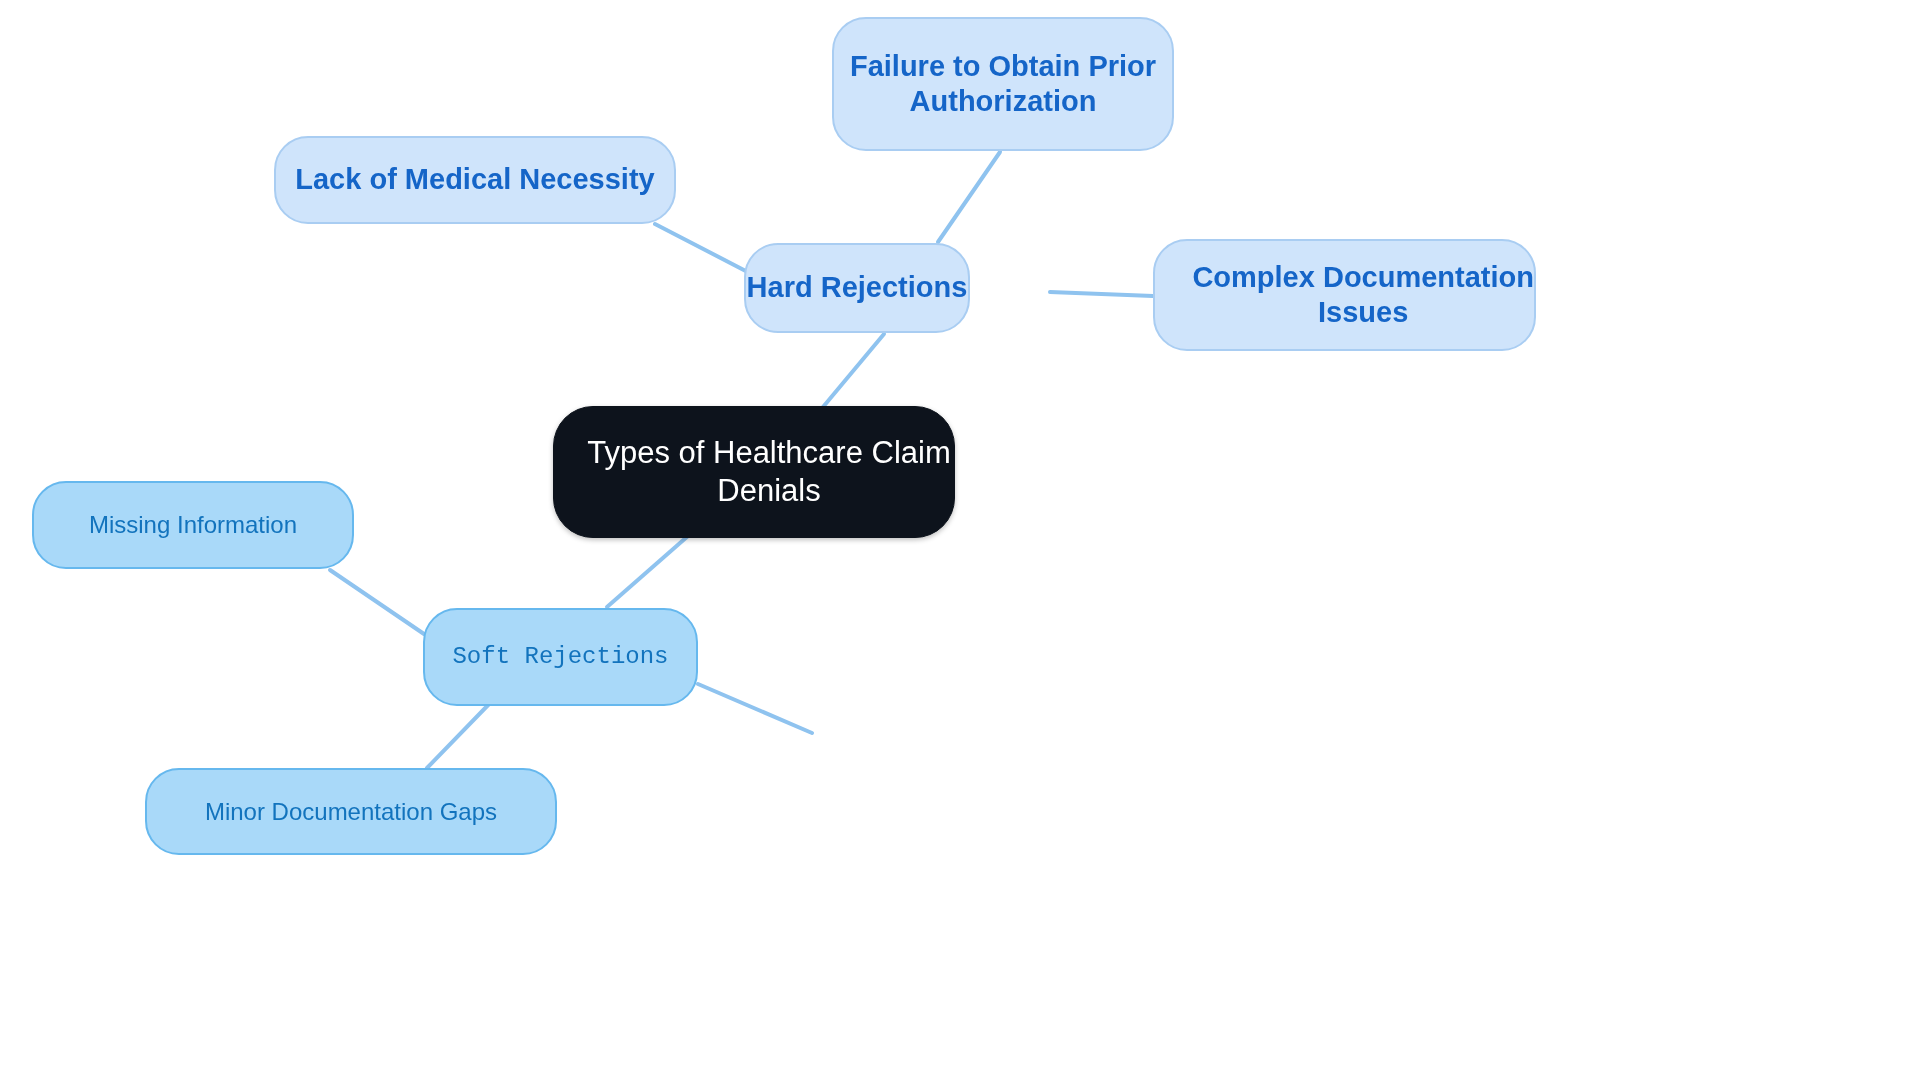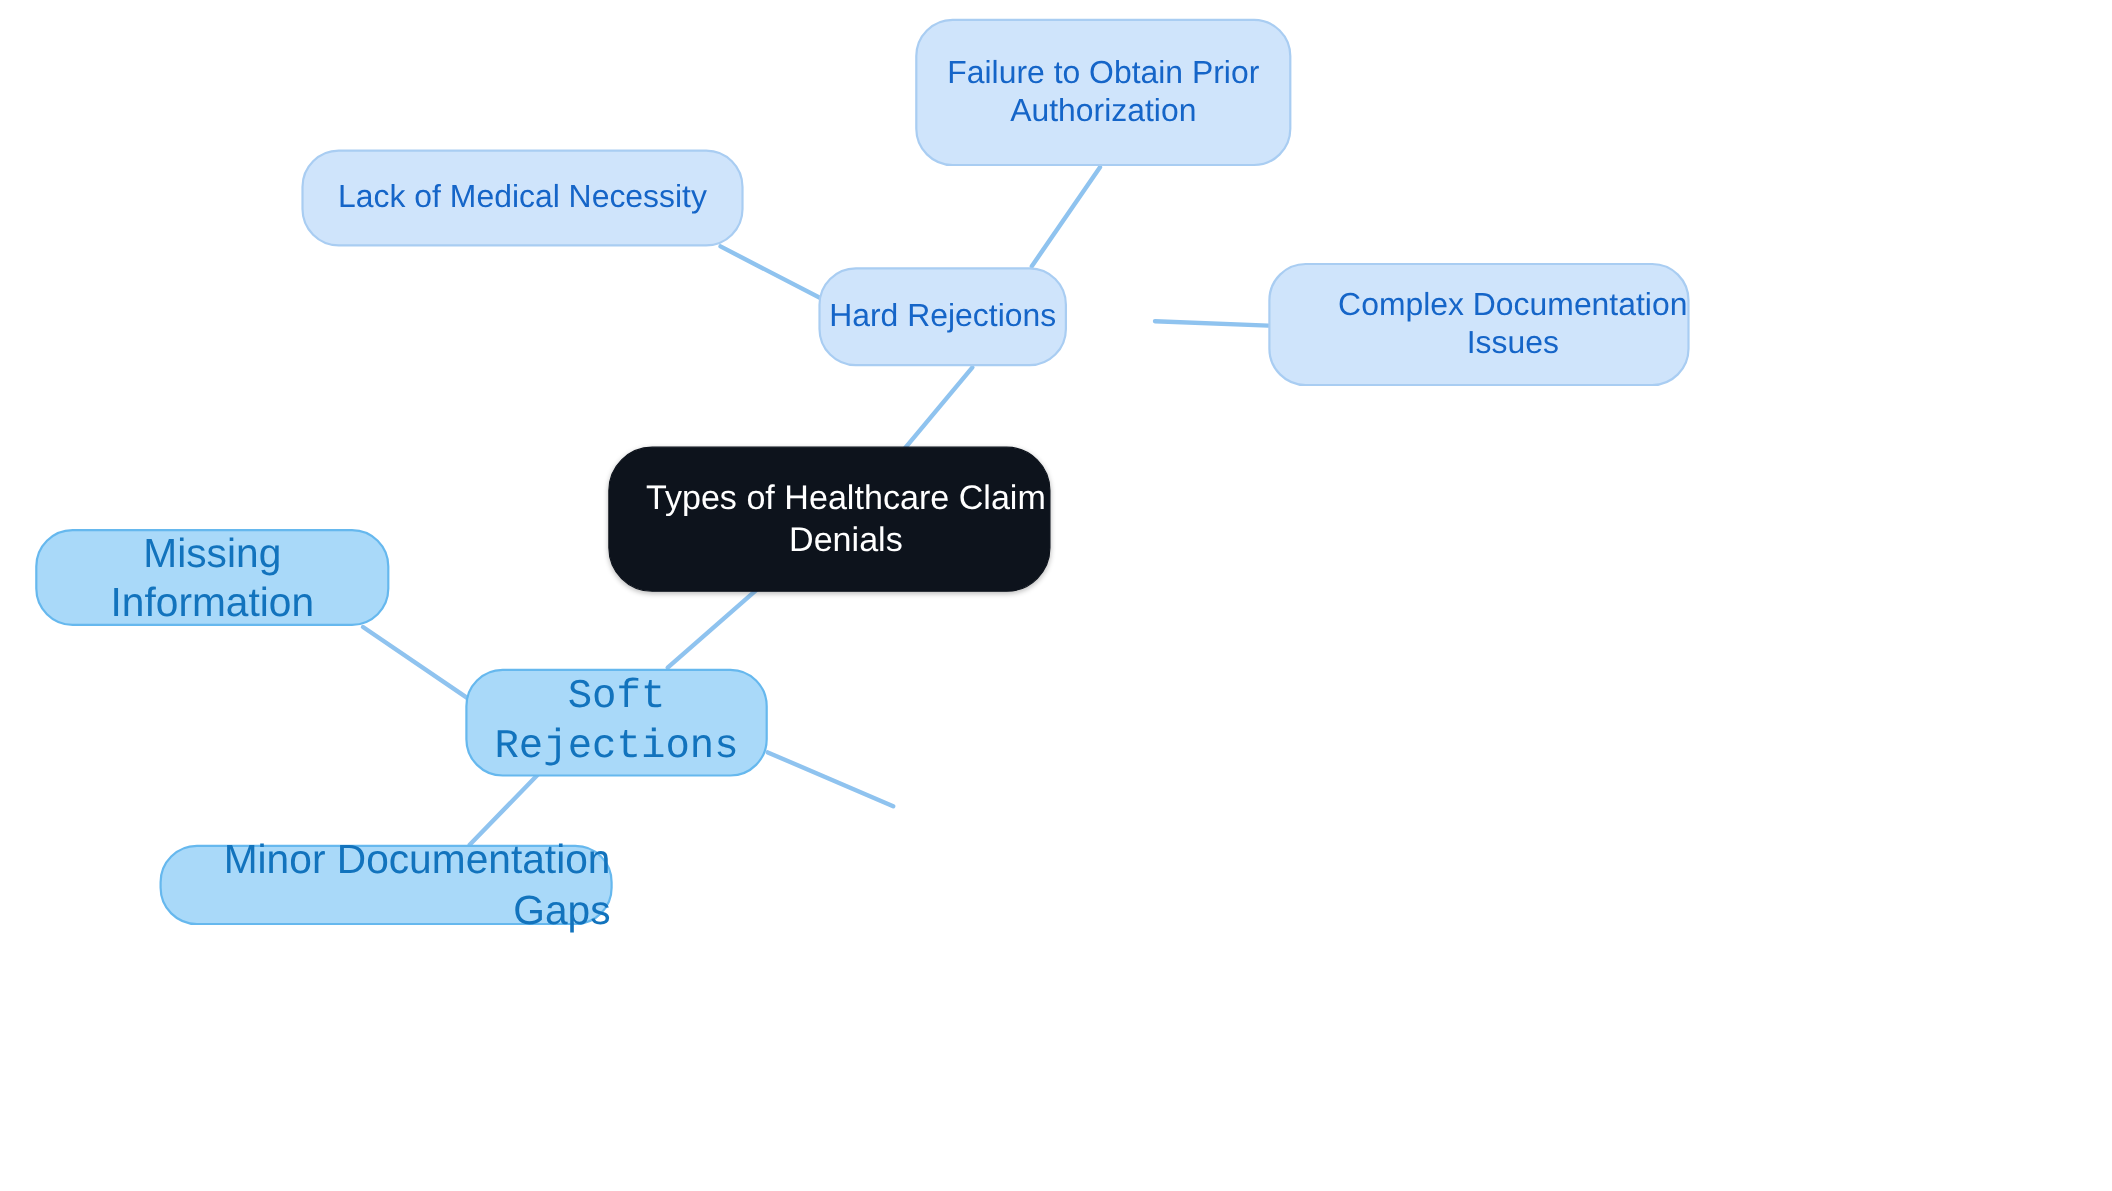--- a/index.html
+++ b/index.html
@@ -43,26 +43,27 @@
     border: 1px solid #0d131c;
     font-size: 31px;
     border-radius: 40px;
     box-shadow: 0 2px 5px rgba(0,0,0,0.25);
   }
   .node-hard {
     background: #cfe4fb;
     border: 2px solid #a9cdf2;
     color: #1565c8;
     font-size: 29px;
+    font-weight: bold;
   }
   .node-soft {
     background: #a9d9f9;
     border: 2px solid #66b8ee;
     color: #1273bd;
-    font-size: 37px;
+    font-size: 24px;
   }
 </style>
 </head>
 <body>
 
 <div id="canvas">
 
   <svg id="edges" viewBox="0 0 1920 1083">
       <line x1="818" y1="413" x2="884" y2="334" stroke="#8fc3ef" stroke-width="4" stroke-linecap="round"></line>
       <line x1="688" y1="536" x2="607" y2="607" stroke="#8fc3ef" stroke-width="4" stroke-linecap="round"></line>
@@ -84,16 +85,16 @@
 
   <div class="node node-hard" style="left: 274px; top: 136px; width: 402px; height: 88px;"><span>Lack of Medical Necessity</span></div>
 
   <div class="node node-hard" style="left: 1153px; top: 239px; width: 383px; height: 112px; justify-content: flex-end;"><span>Complex Documentation
 Issues</span></div>
 
   <div class="node node-soft" style="left: 423px; top: 608px; width: 275px; height: 98px; font-family: Liberation Mono, monospace;"><span>Soft Rejections</span></div>
 
   <div class="node node-soft" style="left: 32px; top: 481px; width: 322px; height: 88px;"><span>Missing Information</span></div>
 
-  <div class="node node-soft" style="left: 145px; top: 768px; width: 412px; height: 73px; text-align: right;"><span>Minor Documentation Gaps</span></div>
+  <div class="node node-soft" style="left: 145px; top: 768px; width: 412px; height: 87px; text-align: right;"><span>Minor Documentation Gaps</span></div>
 
 
 </div>
 
 </body></html>

